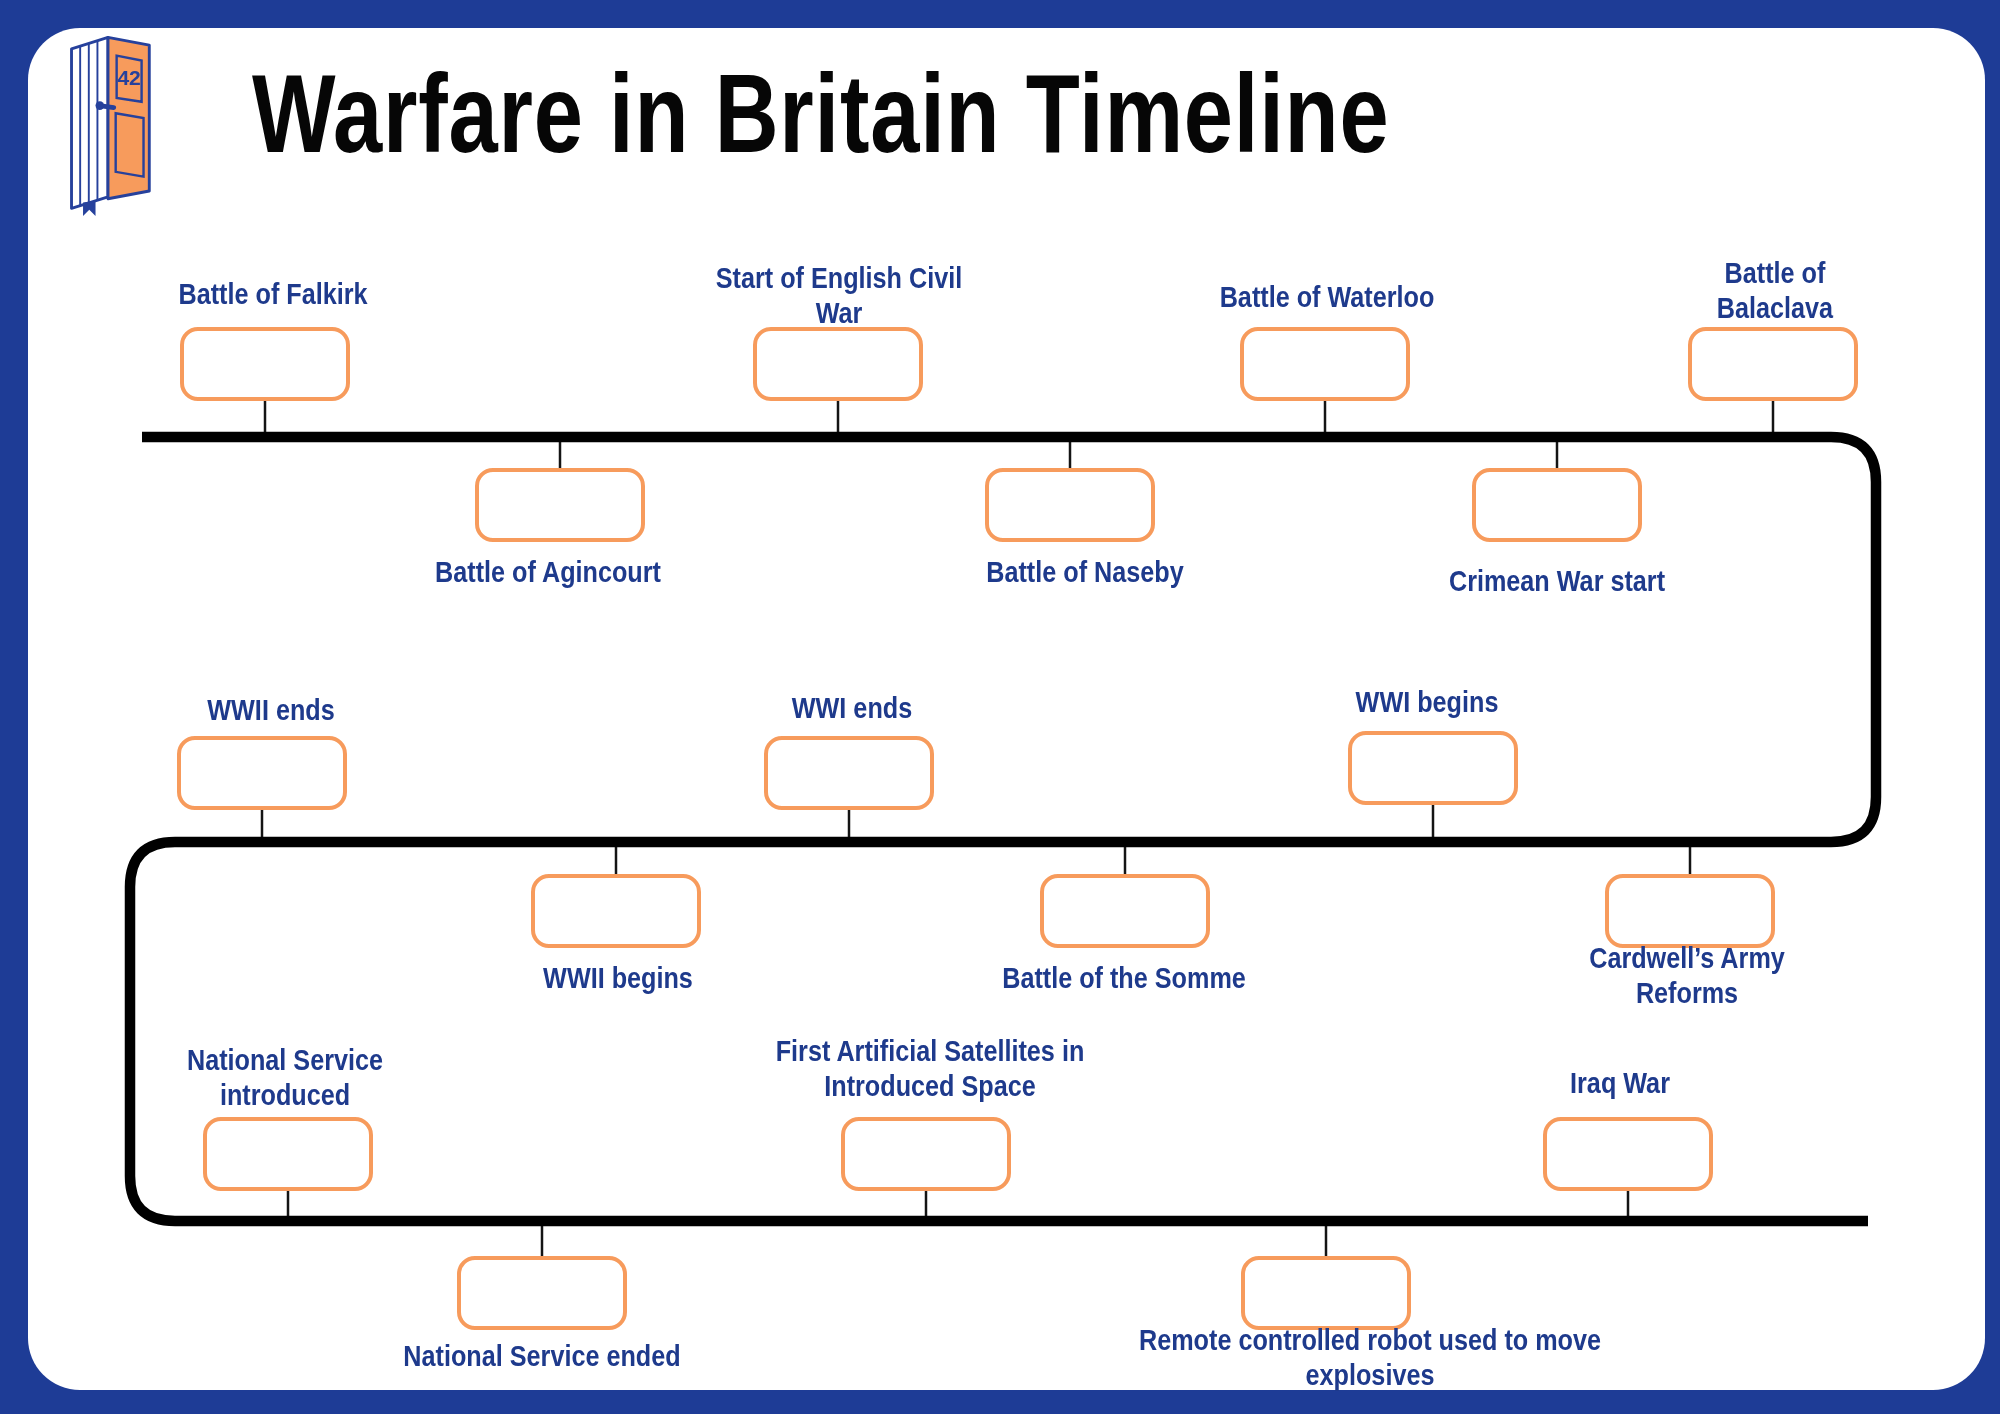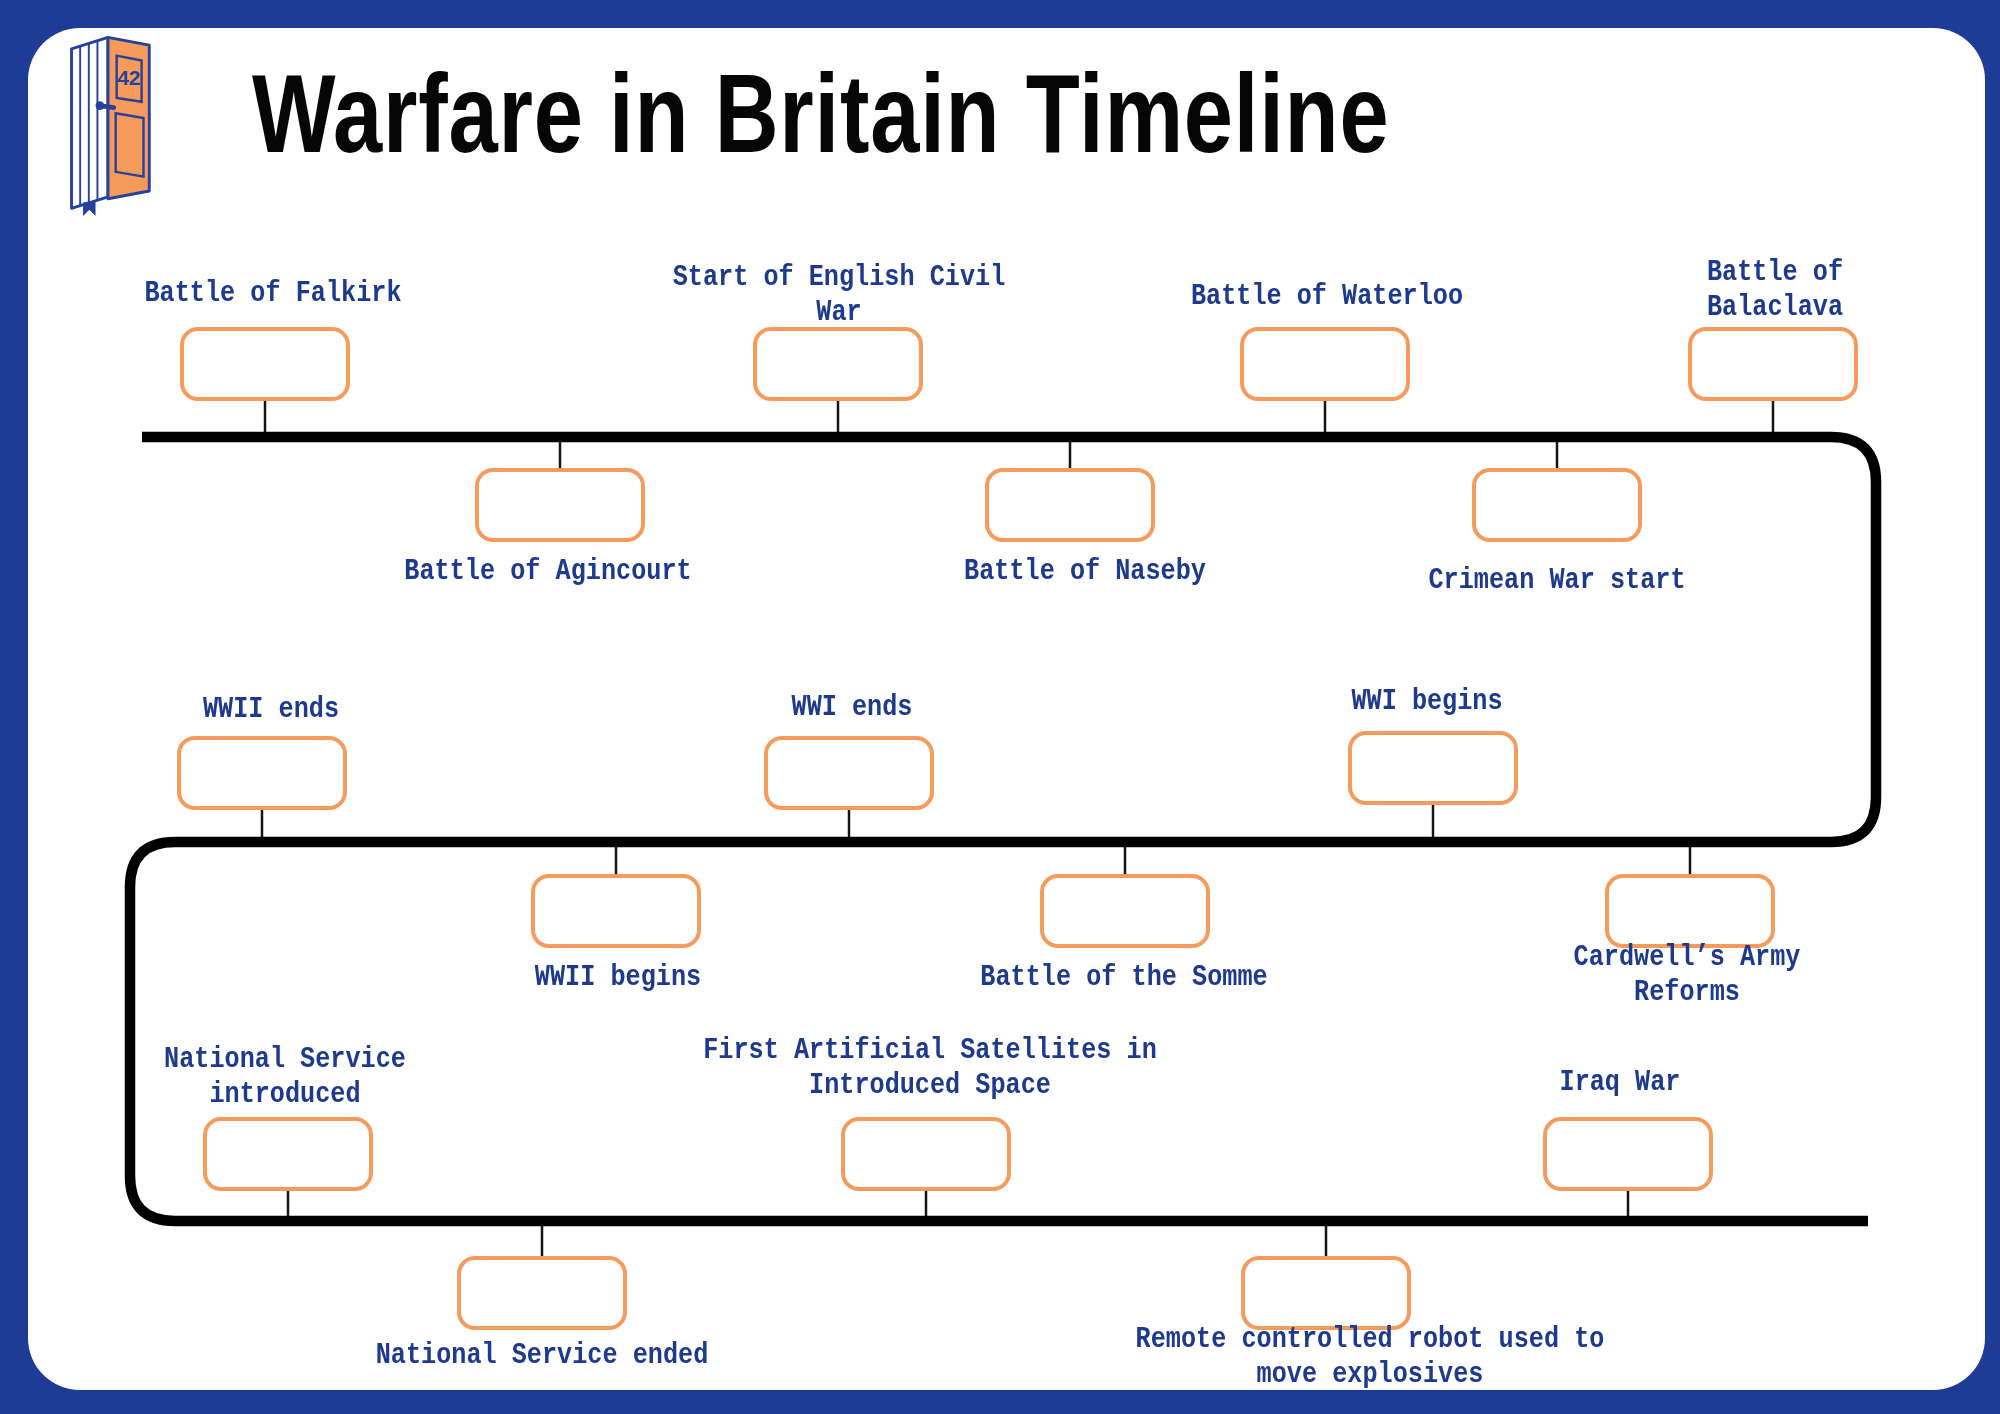--- a/index.html
+++ b/index.html
@@ -5,21 +5,21 @@
   html,body{margin:0;padding:0;}
   body{
     width:2000px;height:1414px;position:relative;overflow:hidden;
     background:#1e3c96;
     font-family:"Liberation Sans", sans-serif;
   }
   .card{
     position:absolute;left:28px;top:28px;width:1957px;height:1362px;
     background:#ffffff;border-radius:52px;
   }
-  #stage{position:absolute;left:0;top:0;width:2000px;height:1414px;font-family:Liberation Mono, monospace;}
+  #stage{position:absolute;left:0;top:0;width:2000px;height:1414px;}
   #timeline-svg{position:absolute;left:0;top:0;}
   #connectors line{stroke:#141414;stroke-width:2.5;}
   #timeline-path{fill:none;stroke:#000000;stroke-width:10.5;stroke-linecap:butt;}
   .title{
     position:absolute;left:252px;top:56px;
     font-size:112px;line-height:116px;font-weight:bold;color:#060606;
     transform:scaleX(0.79);transform-origin:left top;white-space:nowrap;
     letter-spacing:1px;
   }
   .event-box{

